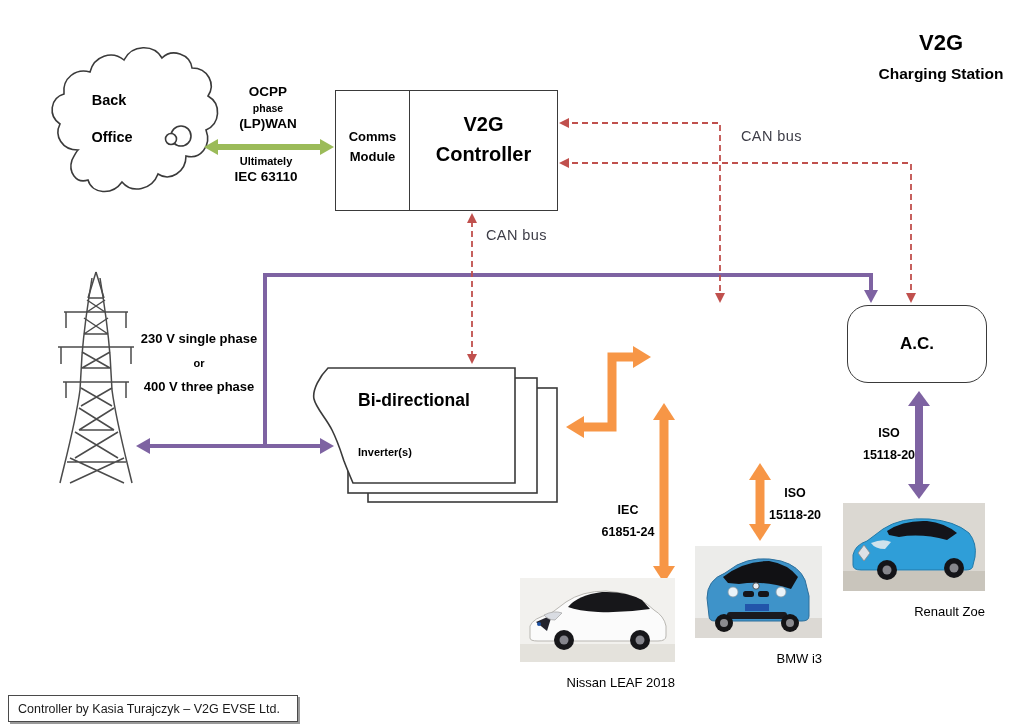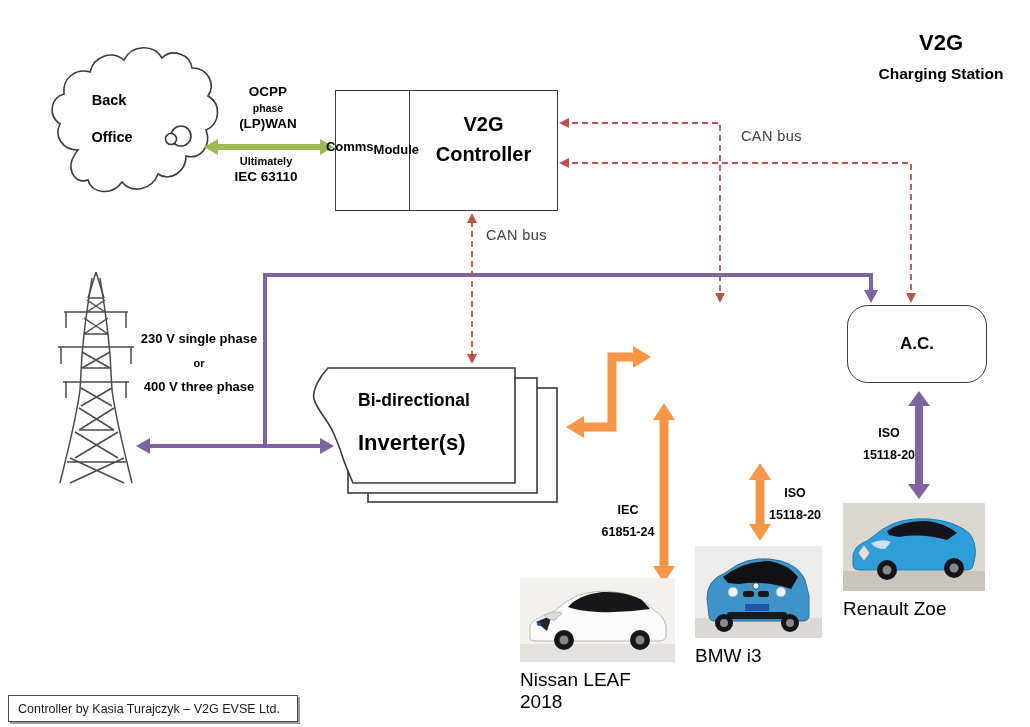--- a/index.html
+++ b/index.html
@@ -22,21 +22,21 @@
   .gf{fill:var(--green);}
   .ink{stroke:#3a3a3a;fill:#ffffff;stroke-width:1.6;}
   .pylon{stroke:#4b4b4b;fill:none;stroke-width:1.5;}
   .box{
     position:absolute;background:#fff;border:1.6px solid var(--border);
     box-sizing:border-box;
   }
   .rbox{border-radius:16px;display:flex;flex-direction:column;align-items:center;justify-content:center;}
   .canbus{color:var(--can-text);font-size:14.5px;letter-spacing:0.4px;}
   .stdlabel{font-weight:bold;font-size:12.5px;line-height:1.75;text-align:center;transform:translateX(-50%);}
-  .caption{font-size:19px;text-align:left;margin-top:7px;}
+  .caption{font-size:13px;text-align:right;margin-top:13px;}
   .footerbox{
     position:absolute;left:8px;top:695px;width:290px;height:27px;
     border:1.2px solid #4a4a4a;box-shadow:2px 2px 0 #9a9a9a;background:#fff;
     display:flex;align-items:center;padding-left:9px;box-sizing:border-box;
     font-size:12.5px;color:#1a1a1a;
   }
 </style>
 </head>
 <body>
 
@@ -148,21 +148,21 @@
     <div class="b" style="font-size:13.5px">OCPP</div>
     <div class="b" style="font-size:10.5px;margin-top:3px">phase</div>
     <div class="b" style="font-size:13.5px;margin-top:2px">(LP)WAN</div>
   </div>
   <div class="abs ctr" style="left:266px;top:155px;transform:translateX(-50%);z-index:2;white-space:nowrap">
     <div class="b" style="font-size:11px">Ultimately</div>
     <div class="b" style="font-size:13.5px;margin-top:2px">IEC 63110</div>
   </div>
 
   <div class="box" style="left:335px;top:90px;width:223px;height:121px;display:flex;z-index:2">
-    <div style="width:74px;border-right:1.2px solid var(--border);display:flex;flex-direction:row;
+    <div style="width:74px;border-right:1.2px solid var(--border);display:flex;flex-direction:column;
                 align-items:center;justify-content:center;padding-bottom:8px;box-sizing:border-box">
       <div class="b" style="font-size:13px">Comms</div>
       <div class="b" style="font-size:13px;margin-top:5px">Module</div>
     </div>
     <div style="flex:1;display:flex;flex-direction:column;align-items:center;justify-content:center;padding-bottom:22px">
       <div class="b" style="font-size:20px">V2G</div>
       <div class="b" style="font-size:20px;margin-top:7px">Controller</div>
     </div>
   </div>
 
@@ -170,21 +170,21 @@
   <div class="abs canbus" style="left:741px;top:128px;z-index:2;white-space:nowrap">CAN bus</div>
 
   <div class="abs ctr" style="left:199px;top:331px;transform:translateX(-50%);z-index:2;white-space:nowrap">
     <div class="b" style="font-size:13px">230 V single phase</div>
     <div class="b" style="font-size:11px;margin-top:11px">or</div>
     <div class="b" style="font-size:13px;margin-top:10px">400 V three phase</div>
   </div>
 
   <div class="abs" style="left:358px;top:390px;z-index:2;white-space:nowrap">
     <div class="b" style="font-size:17.5px">Bi-directional</div>
-    <div class="b" style="font-size:22px;margin-top:19px">Inverter(s)</div>
+    <div class="b" style="font-size:11px;margin-top:35px">Inverter(s)</div>
   </div>
 
   <div class="box rbox" style="left:847px;top:305px;width:140px;height:78px;z-index:3;border-radius:21px">
     <div class="b" style="font-size:17px">A.C.</div>
   </div>
 
   <div class="abs stdlabel" style="left:628px;top:500px;z-index:2;white-space:nowrap">
     <div>IEC</div>
     <div>61851-24</div>
   </div>

